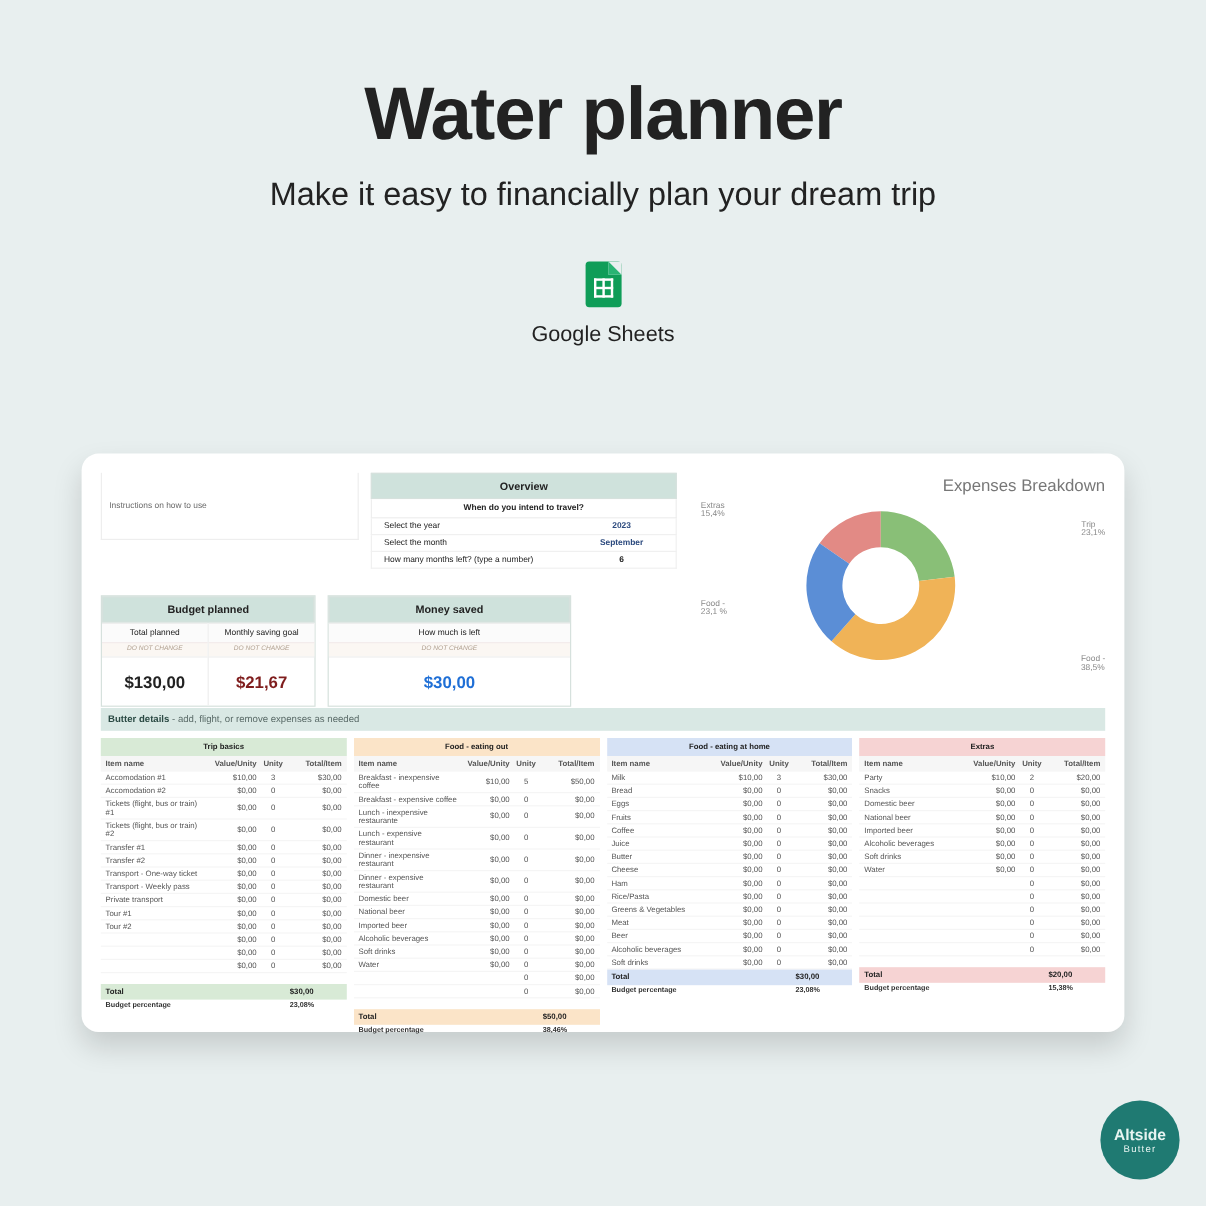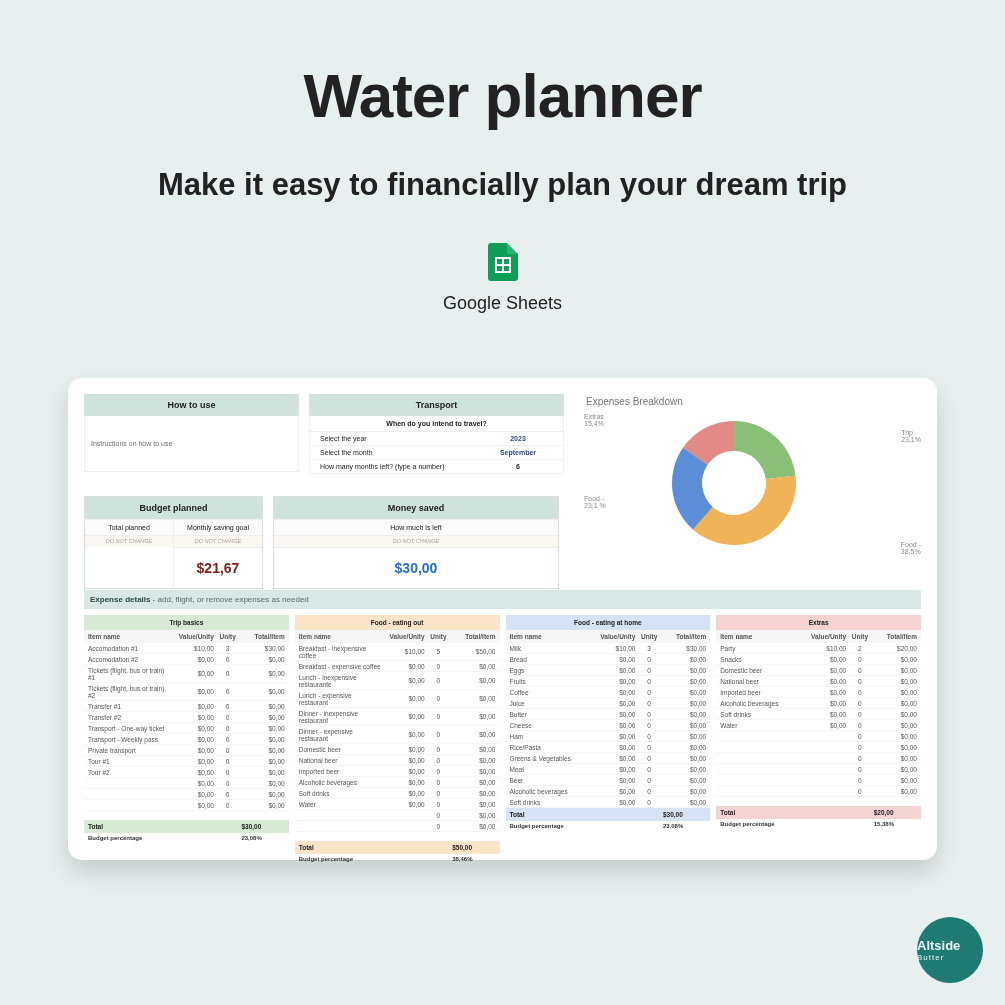--- a/index.html
+++ b/index.html
@@ -15,23 +15,23 @@
   .hero-title {
     text-align: center;
     font-size: 62px;
     font-weight: 800;
     letter-spacing: -1px;
     padding-top: 60px;
     font-family: 'Gill Sans', 'Segoe UI', Arial, sans-serif;
   }
   .hero-sub {
     text-align: center;
-    font-size: 31px;
-    font-weight: 700;
-    margin-top: 36px;
+    font-size: 27px;
+    font-weight: 400;
+    margin-top: 16px;
     font-family: 'Gill Sans', 'Segoe UI', Arial, sans-serif;
   }
   .gs-row {
     display: flex;
     justify-content: center;
     align-items: center;
     gap: 12px;
     margin-top: 40px;
     flex-direction: column;
   }
@@ -107,31 +107,31 @@
     font-size: 7px;
   }
   .ov-row .val { font-weight: 700; text-align: center; min-width: 70px; }
   .ov-row .val.navy { color: #2c4a7e; }
 
   .chart-area {
     flex: 1;
     position: relative;
     padding-left: 10px;
   }
-  .chart-title { font-size: 10px; color: #777; margin: 2px 0 4px 2px; }
+  .chart-title { font-size: 14px; color: #777; margin: 2px 0 4px 2px; text-align: right; }
   .donut-wrap { position: relative; width: 100%; height: 150px; }
   .donut { position: absolute; left: 80px; top: 2px; }
   .lbl { position: absolute; font-size: 7px; color: #888; }
   .lbl .pct { display: block; }
 
   
   .kpi-row { display: flex; gap: 10px; margin-top: 12px; }
   .kpi-group { display: flex; flex-direction: column; border: 1px solid #d6e1dd; }
   .kpi-group.bp { width: 179px; }
-  .kpi-group.ms { width: 286px; }
+  .kpi-group.ms { width: 203px; }
   .kpi-split { display: flex; }
   .kpi-cell { flex: 1; border-left: 1px solid #eee; }
   .kpi-cell:first-child { border-left: none; }
   .kpi-sub { text-align: center; font-size: 7px; padding: 4px 0; border-top: 1px solid #eee; background: #fbfbfb; }
   .kpi-tip { text-align: center; font-size: 5.5px; color: #b0a090; font-style: italic; padding: 2px 0 3px; border-top: 1px solid #f3ecec; background:#fbf7f3; }
   .kpi-val { text-align: center; font-size: 14px; font-weight: 700; padding: 12px 0; border-top: 1px solid #eee; }
   .kpi-val.blue { color: #1f6fd6; }
 
   
   .exp-header {
@@ -167,47 +167,46 @@
   .tpct span:first-child { grid-column: 1 / 4; }
 
   .badge {
     position: absolute;
     right: 22px; bottom: 22px;
     width: 66px; height: 66px;
     border-radius: 50%;
     background: #1f7a72;
     color: #e7f4f1;
     display: flex; flex-direction: column;
-    align-items: flex-start; justify-content: center;
+    align-items: center; justify-content: center;
     font-family: 'Gill Sans','Segoe UI',Arial,sans-serif;
   }
   .badge .b1 { font-size: 13px; font-weight: 600; }
   .badge .b2 { font-size: 8px; letter-spacing: 1px; }
 </style>
 </head>
 <body>
 
 <div class="hero-title">Water planner</div>
 <div class="hero-sub">Make it easy to financially plan your dream trip</div>
 <div class="gs-row">
   <div class="gs-icon"></div>
   <div class="gs-label">Google Sheets</div>
 </div>
 
 <div class="card">
 
   <div class="top-row">
 
     <div class="panel howto">
-      <div class="panel-header">How to use</div>
       <div class="howto-body">Instructions on how to use</div>
     </div>
 
     <div class="panel overview">
-      <div class="panel-header">Transport</div>
+      <div class="panel-header">Overview</div>
       <div class="ov-sub">When do you intend to travel?</div>
       <div class="ov-row">
         <span>Select the year</span>
         <span class="val navy">2023</span>
       </div>
       <div class="ov-row">
         <span>Select the month</span>
         <span class="val navy">September</span>
       </div>
       <div class="ov-row">
@@ -241,20 +240,21 @@
     </div>
   </div>
 
   <div class="kpi-row" style="position:absolute; top:106px; left:16px; width:480px;">
     <div class="kpi-group bp">
       <div class="panel-header">Budget planned</div>
       <div class="kpi-split">
         <div class="kpi-cell">
           <div class="kpi-sub">Total planned</div>
           <div class="kpi-tip">DO NOT CHANGE</div>
+          <div class="kpi-val" style="color:#222;">$130,00</div>
         </div>
         <div class="kpi-cell">
           <div class="kpi-sub">Monthly saving goal</div>
           <div class="kpi-tip">DO NOT CHANGE</div>
           <div class="kpi-val" style="color:#7f1d1d;">$21,67</div>
         </div>
       </div>
     </div>
 
     <div class="kpi-group ms">
@@ -264,21 +264,21 @@
           <div class="kpi-sub">How much is left</div>
           <div class="kpi-tip">DO NOT CHANGE</div>
           <div class="kpi-val blue">$30,00</div>
         </div>
       </div>
     </div>
   </div>
 
   <div style="position:absolute; top:198px; left:16px; right:16px;">
     <div class="exp-header">
-      <strong>Expense details</strong><span> - add, flight, or remove expenses as needed</span>
+      <strong>Butter details</strong><span> - add, flight, or remove expenses as needed</span>
     </div>
 
     <div class="tables-row" id="tables">
         <div class="tbl green">
           <div class="tname">Trip basics</div>
           <div class="thead">
             <span>Item name</span>
             <span>Value/Unity</span>
             <span>Unity</span>
             <span>Total/Item</span>

